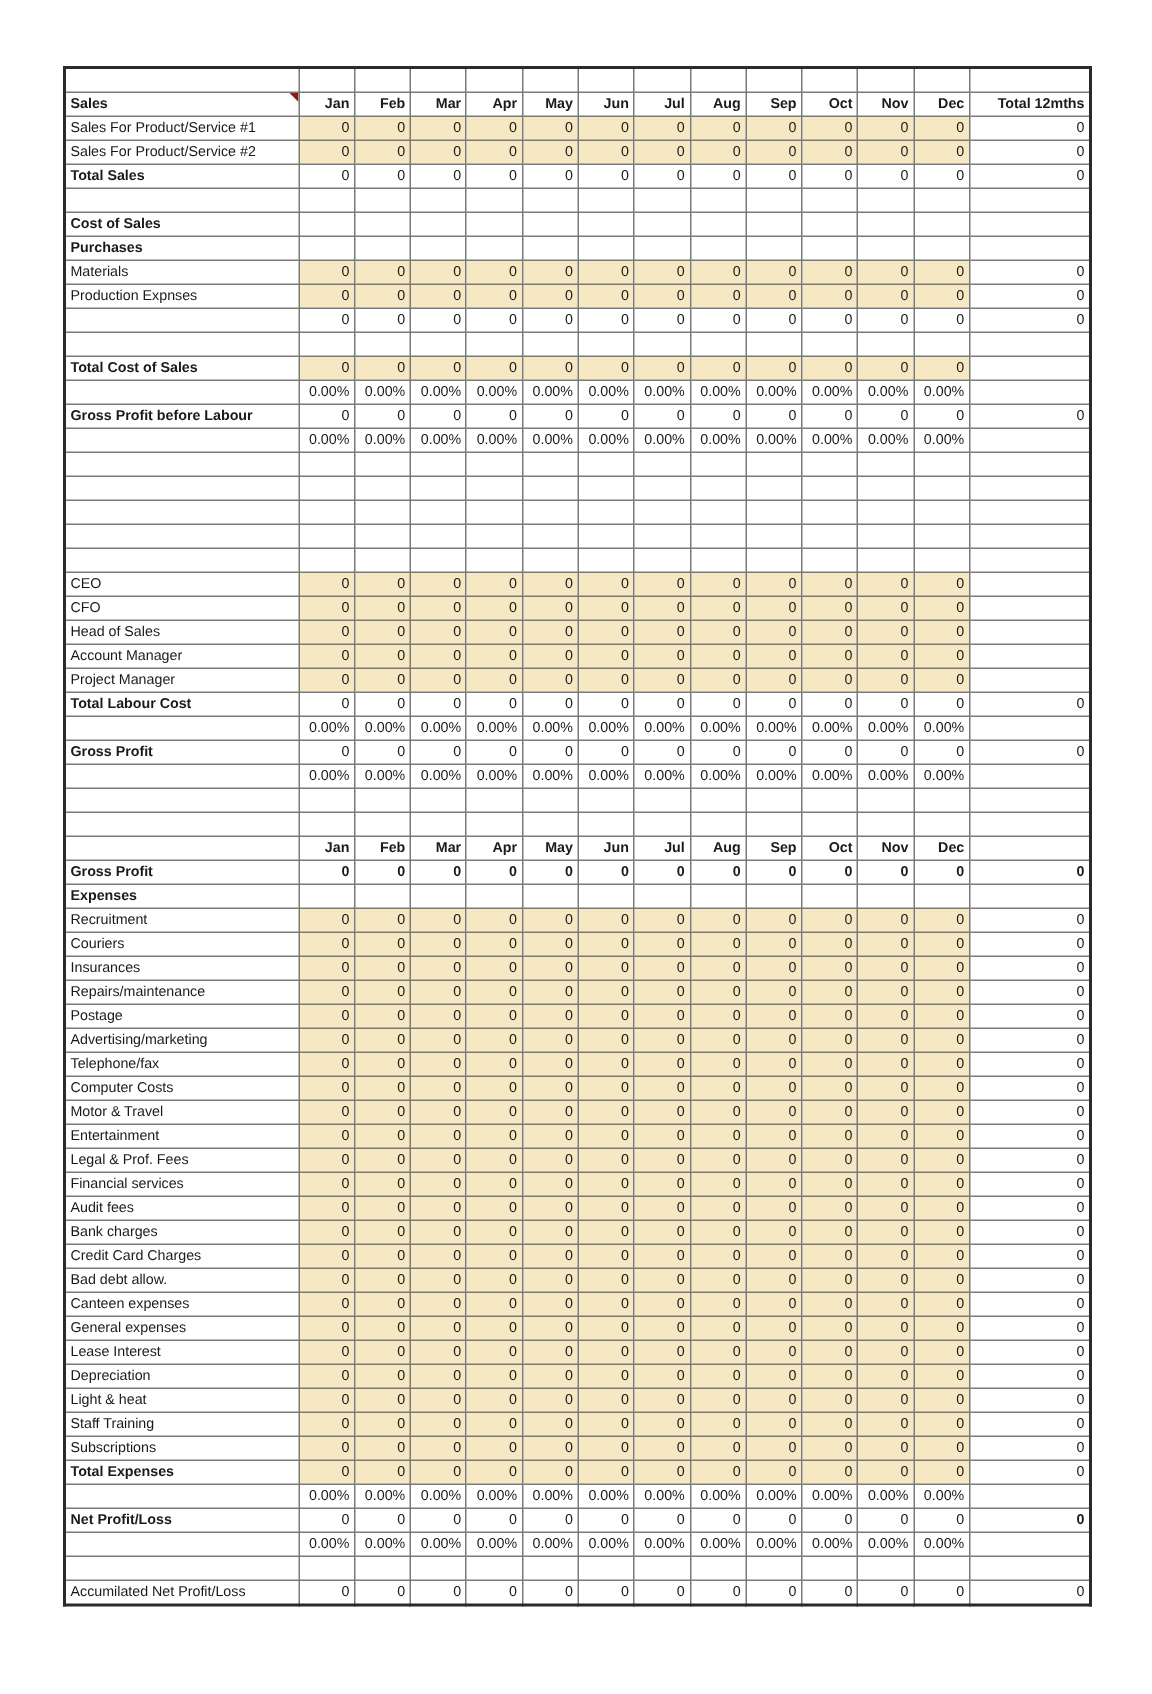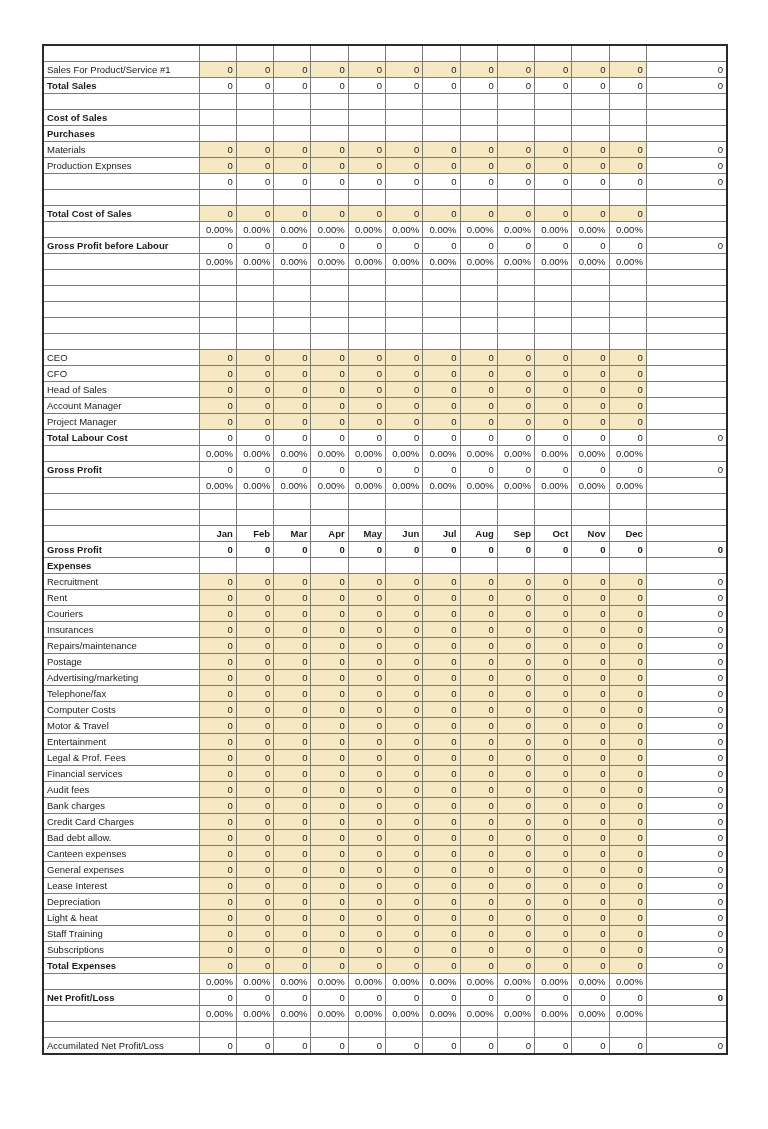--- a/index.html
+++ b/index.html
@@ -84,501 +84,533 @@
           <td class="num"></td>
           <td class="num"></td>
           <td class="num"></td>
           <td class="num"></td>
           <td class="num"></td>
           <td class="num"></td>
           <td class="num"></td>
           <td class="num"></td>
         </tr>
         <tr>
-          <td class="label">Sales For Product/Service #1</td>
-          <td class="num shade">0</td>
-          <td class="num shade">0</td>
-          <td class="num shade">0</td>
-          <td class="num shade">0</td>
-          <td class="num shade">0</td>
-          <td class="num shade">0</td>
-          <td class="num shade">0</td>
-          <td class="num shade">0</td>
-          <td class="num shade">0</td>
-          <td class="num shade">0</td>
-          <td class="num shade">0</td>
-          <td class="num shade">0</td>
-          <td class="num">0</td>
-        </tr>
-        <tr>
-          <td class="label b">Total Sales</td>
-          <td class="num">0</td>
-          <td class="num">0</td>
-          <td class="num">0</td>
-          <td class="num">0</td>
-          <td class="num">0</td>
-          <td class="num">0</td>
-          <td class="num">0</td>
-          <td class="num">0</td>
-          <td class="num">0</td>
-          <td class="num">0</td>
-          <td class="num">0</td>
-          <td class="num">0</td>
-          <td class="num">0</td>
-        </tr>
-        <tr class="blank">
-          <td class="label"></td>
-          <td class="num"></td>
-          <td class="num"></td>
-          <td class="num"></td>
-          <td class="num"></td>
-          <td class="num"></td>
-          <td class="num"></td>
-          <td class="num"></td>
-          <td class="num"></td>
-          <td class="num"></td>
-          <td class="num"></td>
-          <td class="num"></td>
-          <td class="num"></td>
-          <td class="num"></td>
-        </tr>
-        <tr>
-          <td class="label b">Cost of Sales</td>
-          <td class="num"></td>
-          <td class="num"></td>
-          <td class="num"></td>
-          <td class="num"></td>
-          <td class="num"></td>
-          <td class="num"></td>
-          <td class="num"></td>
-          <td class="num"></td>
-          <td class="num"></td>
-          <td class="num"></td>
-          <td class="num"></td>
-          <td class="num"></td>
-          <td class="num"></td>
-        </tr>
-        <tr>
-          <td class="label b">Purchases</td>
-          <td class="num"></td>
-          <td class="num"></td>
-          <td class="num"></td>
-          <td class="num"></td>
-          <td class="num"></td>
-          <td class="num"></td>
-          <td class="num"></td>
-          <td class="num"></td>
-          <td class="num"></td>
-          <td class="num"></td>
-          <td class="num"></td>
-          <td class="num"></td>
-          <td class="num"></td>
-        </tr>
-        <tr>
-          <td class="label">Materials</td>
-          <td class="num shade">0</td>
-          <td class="num shade">0</td>
-          <td class="num shade">0</td>
-          <td class="num shade">0</td>
-          <td class="num shade">0</td>
-          <td class="num shade">0</td>
-          <td class="num shade">0</td>
-          <td class="num shade">0</td>
-          <td class="num shade">0</td>
-          <td class="num shade">0</td>
-          <td class="num shade">0</td>
-          <td class="num shade">0</td>
-          <td class="num">0</td>
-        </tr>
-        <tr>
-          <td class="label">Production Expnses</td>
-          <td class="num shade">0</td>
-          <td class="num shade">0</td>
-          <td class="num shade">0</td>
-          <td class="num shade">0</td>
-          <td class="num shade">0</td>
-          <td class="num shade">0</td>
-          <td class="num shade">0</td>
-          <td class="num shade">0</td>
-          <td class="num shade">0</td>
-          <td class="num shade">0</td>
-          <td class="num shade">0</td>
-          <td class="num shade">0</td>
-          <td class="num">0</td>
-        </tr>
-        <tr>
-          <td class="label"></td>
-          <td class="num">0</td>
-          <td class="num">0</td>
-          <td class="num">0</td>
-          <td class="num">0</td>
-          <td class="num">0</td>
-          <td class="num">0</td>
-          <td class="num">0</td>
-          <td class="num">0</td>
-          <td class="num">0</td>
-          <td class="num">0</td>
-          <td class="num">0</td>
-          <td class="num">0</td>
-          <td class="num">0</td>
-        </tr>
-        <tr class="blank">
-          <td class="label"></td>
-          <td class="num"></td>
-          <td class="num"></td>
-          <td class="num"></td>
-          <td class="num"></td>
-          <td class="num"></td>
-          <td class="num"></td>
-          <td class="num"></td>
-          <td class="num"></td>
-          <td class="num"></td>
-          <td class="num"></td>
-          <td class="num"></td>
-          <td class="num"></td>
-          <td class="num"></td>
-        </tr>
-        <tr>
-          <td class="label b">Total Cost of Sales</td>
-          <td class="num shade">0</td>
-          <td class="num shade">0</td>
-          <td class="num shade">0</td>
-          <td class="num shade">0</td>
-          <td class="num shade">0</td>
-          <td class="num shade">0</td>
-          <td class="num shade">0</td>
-          <td class="num shade">0</td>
-          <td class="num shade">0</td>
-          <td class="num shade">0</td>
-          <td class="num shade">0</td>
-          <td class="num shade">0</td>
-          <td class="num"></td>
-        </tr>
-        <tr>
-          <td class="label"></td>
-          <td class="num">0.00%</td>
-          <td class="num">0.00%</td>
-          <td class="num">0.00%</td>
-          <td class="num">0.00%</td>
-          <td class="num">0.00%</td>
-          <td class="num">0.00%</td>
-          <td class="num">0.00%</td>
-          <td class="num">0.00%</td>
-          <td class="num">0.00%</td>
-          <td class="num">0.00%</td>
-          <td class="num">0.00%</td>
-          <td class="num">0.00%</td>
-          <td class="num"></td>
-        </tr>
-        <tr>
-          <td class="label b">Gross Profit before Labour</td>
-          <td class="num">0</td>
-          <td class="num">0</td>
-          <td class="num">0</td>
-          <td class="num">0</td>
-          <td class="num">0</td>
-          <td class="num">0</td>
-          <td class="num">0</td>
-          <td class="num">0</td>
-          <td class="num">0</td>
-          <td class="num">0</td>
-          <td class="num">0</td>
-          <td class="num">0</td>
-          <td class="num">0</td>
-        </tr>
-        <tr>
-          <td class="label"></td>
-          <td class="num">0.00%</td>
-          <td class="num">0.00%</td>
-          <td class="num">0.00%</td>
-          <td class="num">0.00%</td>
-          <td class="num">0.00%</td>
-          <td class="num">0.00%</td>
-          <td class="num">0.00%</td>
-          <td class="num">0.00%</td>
-          <td class="num">0.00%</td>
-          <td class="num">0.00%</td>
-          <td class="num">0.00%</td>
-          <td class="num">0.00%</td>
-          <td class="num"></td>
-        </tr>
-        <tr class="blank">
-          <td class="label"></td>
-          <td class="num"></td>
-          <td class="num"></td>
-          <td class="num"></td>
-          <td class="num"></td>
-          <td class="num"></td>
-          <td class="num"></td>
-          <td class="num"></td>
-          <td class="num"></td>
-          <td class="num"></td>
-          <td class="num"></td>
-          <td class="num"></td>
-          <td class="num"></td>
-          <td class="num"></td>
-        </tr>
-        <tr class="blank">
-          <td class="label"></td>
-          <td class="num"></td>
-          <td class="num"></td>
-          <td class="num"></td>
-          <td class="num"></td>
-          <td class="num"></td>
-          <td class="num"></td>
-          <td class="num"></td>
-          <td class="num"></td>
-          <td class="num"></td>
-          <td class="num"></td>
-          <td class="num"></td>
-          <td class="num"></td>
-          <td class="num"></td>
-        </tr>
-        <tr class="blank">
-          <td class="label"></td>
-          <td class="num"></td>
-          <td class="num"></td>
-          <td class="num"></td>
-          <td class="num"></td>
-          <td class="num"></td>
-          <td class="num"></td>
-          <td class="num"></td>
-          <td class="num"></td>
-          <td class="num"></td>
-          <td class="num"></td>
-          <td class="num"></td>
-          <td class="num"></td>
-          <td class="num"></td>
-        </tr>
-        <tr class="blank">
-          <td class="label"></td>
-          <td class="num"></td>
-          <td class="num"></td>
-          <td class="num"></td>
-          <td class="num"></td>
-          <td class="num"></td>
-          <td class="num"></td>
-          <td class="num"></td>
-          <td class="num"></td>
-          <td class="num"></td>
-          <td class="num"></td>
-          <td class="num"></td>
-          <td class="num"></td>
-          <td class="num"></td>
-        </tr>
-        <tr class="blank">
-          <td class="label"></td>
-          <td class="num"></td>
-          <td class="num"></td>
-          <td class="num"></td>
-          <td class="num"></td>
-          <td class="num"></td>
-          <td class="num"></td>
-          <td class="num"></td>
-          <td class="num"></td>
-          <td class="num"></td>
-          <td class="num"></td>
-          <td class="num"></td>
-          <td class="num"></td>
-          <td class="num"></td>
-        </tr>
-        <tr>
-          <td class="label">CEO</td>
-          <td class="num shade">0</td>
-          <td class="num shade">0</td>
-          <td class="num shade">0</td>
-          <td class="num shade">0</td>
-          <td class="num shade">0</td>
-          <td class="num shade">0</td>
-          <td class="num shade">0</td>
-          <td class="num shade">0</td>
-          <td class="num shade">0</td>
-          <td class="num shade">0</td>
-          <td class="num shade">0</td>
-          <td class="num shade">0</td>
-          <td class="num"></td>
-        </tr>
-        <tr>
-          <td class="label">CFO</td>
-          <td class="num shade">0</td>
-          <td class="num shade">0</td>
-          <td class="num shade">0</td>
-          <td class="num shade">0</td>
-          <td class="num shade">0</td>
-          <td class="num shade">0</td>
-          <td class="num shade">0</td>
-          <td class="num shade">0</td>
-          <td class="num shade">0</td>
-          <td class="num shade">0</td>
-          <td class="num shade">0</td>
-          <td class="num shade">0</td>
-          <td class="num"></td>
-        </tr>
-        <tr>
-          <td class="label">Head of Sales</td>
-          <td class="num shade">0</td>
-          <td class="num shade">0</td>
-          <td class="num shade">0</td>
-          <td class="num shade">0</td>
-          <td class="num shade">0</td>
-          <td class="num shade">0</td>
-          <td class="num shade">0</td>
-          <td class="num shade">0</td>
-          <td class="num shade">0</td>
-          <td class="num shade">0</td>
-          <td class="num shade">0</td>
-          <td class="num shade">0</td>
-          <td class="num"></td>
-        </tr>
-        <tr>
-          <td class="label">Account Manager</td>
-          <td class="num shade">0</td>
-          <td class="num shade">0</td>
-          <td class="num shade">0</td>
-          <td class="num shade">0</td>
-          <td class="num shade">0</td>
-          <td class="num shade">0</td>
-          <td class="num shade">0</td>
-          <td class="num shade">0</td>
-          <td class="num shade">0</td>
-          <td class="num shade">0</td>
-          <td class="num shade">0</td>
-          <td class="num shade">0</td>
-          <td class="num"></td>
-        </tr>
-        <tr>
-          <td class="label">Project Manager</td>
-          <td class="num shade">0</td>
-          <td class="num shade">0</td>
-          <td class="num shade">0</td>
-          <td class="num shade">0</td>
-          <td class="num shade">0</td>
-          <td class="num shade">0</td>
-          <td class="num shade">0</td>
-          <td class="num shade">0</td>
-          <td class="num shade">0</td>
-          <td class="num shade">0</td>
-          <td class="num shade">0</td>
-          <td class="num shade">0</td>
-          <td class="num"></td>
-        </tr>
-        <tr>
-          <td class="label b">Total Labour Cost</td>
-          <td class="num">0</td>
-          <td class="num">0</td>
-          <td class="num">0</td>
-          <td class="num">0</td>
-          <td class="num">0</td>
-          <td class="num">0</td>
-          <td class="num">0</td>
-          <td class="num">0</td>
-          <td class="num">0</td>
-          <td class="num">0</td>
-          <td class="num">0</td>
-          <td class="num">0</td>
-          <td class="num">0</td>
-        </tr>
-        <tr>
-          <td class="label"></td>
-          <td class="num">0.00%</td>
-          <td class="num">0.00%</td>
-          <td class="num">0.00%</td>
-          <td class="num">0.00%</td>
-          <td class="num">0.00%</td>
-          <td class="num">0.00%</td>
-          <td class="num">0.00%</td>
-          <td class="num">0.00%</td>
-          <td class="num">0.00%</td>
-          <td class="num">0.00%</td>
-          <td class="num">0.00%</td>
-          <td class="num">0.00%</td>
-          <td class="num"></td>
-        </tr>
-        <tr>
-          <td class="label b">Gross Profit</td>
-          <td class="num">0</td>
-          <td class="num">0</td>
-          <td class="num">0</td>
-          <td class="num">0</td>
-          <td class="num">0</td>
-          <td class="num">0</td>
-          <td class="num">0</td>
-          <td class="num">0</td>
-          <td class="num">0</td>
-          <td class="num">0</td>
-          <td class="num">0</td>
-          <td class="num">0</td>
-          <td class="num">0</td>
-        </tr>
-        <tr>
-          <td class="label"></td>
-          <td class="num">0.00%</td>
-          <td class="num">0.00%</td>
-          <td class="num">0.00%</td>
-          <td class="num">0.00%</td>
-          <td class="num">0.00%</td>
-          <td class="num">0.00%</td>
-          <td class="num">0.00%</td>
-          <td class="num">0.00%</td>
-          <td class="num">0.00%</td>
-          <td class="num">0.00%</td>
-          <td class="num">0.00%</td>
-          <td class="num">0.00%</td>
-          <td class="num"></td>
-        </tr>
-        <tr class="blank">
-          <td class="label"></td>
-          <td class="num"></td>
-          <td class="num"></td>
-          <td class="num"></td>
-          <td class="num"></td>
-          <td class="num"></td>
-          <td class="num"></td>
-          <td class="num"></td>
-          <td class="num"></td>
-          <td class="num"></td>
-          <td class="num"></td>
-          <td class="num"></td>
-          <td class="num"></td>
-          <td class="num"></td>
-        </tr>
-        <tr class="blank">
-          <td class="label"></td>
-          <td class="num"></td>
-          <td class="num"></td>
-          <td class="num"></td>
-          <td class="num"></td>
-          <td class="num"></td>
-          <td class="num"></td>
-          <td class="num"></td>
-          <td class="num"></td>
-          <td class="num"></td>
-          <td class="num"></td>
-          <td class="num"></td>
-          <td class="num"></td>
-          <td class="num"></td>
-        </tr>
-        <tr>
-          <td class="label"></td>
+          <td class="label b cmt">Sales</td>
           <td class="num b">Jan</td>
           <td class="num b">Feb</td>
           <td class="num b">Mar</td>
           <td class="num b">Apr</td>
           <td class="num b">May</td>
           <td class="num b">Jun</td>
           <td class="num b">Jul</td>
           <td class="num b">Aug</td>
           <td class="num b">Sep</td>
           <td class="num b">Oct</td>
           <td class="num b">Nov</td>
           <td class="num b">Dec</td>
+          <td class="num b">Total 12mths</td>
+        </tr>
+        <tr>
+          <td class="label">Sales For Product/Service #1</td>
+          <td class="num shade">0</td>
+          <td class="num shade">0</td>
+          <td class="num shade">0</td>
+          <td class="num shade">0</td>
+          <td class="num shade">0</td>
+          <td class="num shade">0</td>
+          <td class="num shade">0</td>
+          <td class="num shade">0</td>
+          <td class="num shade">0</td>
+          <td class="num shade">0</td>
+          <td class="num shade">0</td>
+          <td class="num shade">0</td>
+          <td class="num">0</td>
+        </tr>
+        <tr>
+          <td class="label">Sales For Product/Service #2</td>
+          <td class="num shade">0</td>
+          <td class="num shade">0</td>
+          <td class="num shade">0</td>
+          <td class="num shade">0</td>
+          <td class="num shade">0</td>
+          <td class="num shade">0</td>
+          <td class="num shade">0</td>
+          <td class="num shade">0</td>
+          <td class="num shade">0</td>
+          <td class="num shade">0</td>
+          <td class="num shade">0</td>
+          <td class="num shade">0</td>
+          <td class="num">0</td>
+        </tr>
+        <tr>
+          <td class="label b">Total Sales</td>
+          <td class="num">0</td>
+          <td class="num">0</td>
+          <td class="num">0</td>
+          <td class="num">0</td>
+          <td class="num">0</td>
+          <td class="num">0</td>
+          <td class="num">0</td>
+          <td class="num">0</td>
+          <td class="num">0</td>
+          <td class="num">0</td>
+          <td class="num">0</td>
+          <td class="num">0</td>
+          <td class="num">0</td>
+        </tr>
+        <tr class="blank">
+          <td class="label"></td>
+          <td class="num"></td>
+          <td class="num"></td>
+          <td class="num"></td>
+          <td class="num"></td>
+          <td class="num"></td>
+          <td class="num"></td>
+          <td class="num"></td>
+          <td class="num"></td>
+          <td class="num"></td>
+          <td class="num"></td>
+          <td class="num"></td>
+          <td class="num"></td>
+          <td class="num"></td>
+        </tr>
+        <tr>
+          <td class="label b">Cost of Sales</td>
+          <td class="num"></td>
+          <td class="num"></td>
+          <td class="num"></td>
+          <td class="num"></td>
+          <td class="num"></td>
+          <td class="num"></td>
+          <td class="num"></td>
+          <td class="num"></td>
+          <td class="num"></td>
+          <td class="num"></td>
+          <td class="num"></td>
+          <td class="num"></td>
+          <td class="num"></td>
+        </tr>
+        <tr>
+          <td class="label b">Purchases</td>
+          <td class="num"></td>
+          <td class="num"></td>
+          <td class="num"></td>
+          <td class="num"></td>
+          <td class="num"></td>
+          <td class="num"></td>
+          <td class="num"></td>
+          <td class="num"></td>
+          <td class="num"></td>
+          <td class="num"></td>
+          <td class="num"></td>
+          <td class="num"></td>
+          <td class="num"></td>
+        </tr>
+        <tr>
+          <td class="label">Materials</td>
+          <td class="num shade">0</td>
+          <td class="num shade">0</td>
+          <td class="num shade">0</td>
+          <td class="num shade">0</td>
+          <td class="num shade">0</td>
+          <td class="num shade">0</td>
+          <td class="num shade">0</td>
+          <td class="num shade">0</td>
+          <td class="num shade">0</td>
+          <td class="num shade">0</td>
+          <td class="num shade">0</td>
+          <td class="num shade">0</td>
+          <td class="num">0</td>
+        </tr>
+        <tr>
+          <td class="label">Production Expnses</td>
+          <td class="num shade">0</td>
+          <td class="num shade">0</td>
+          <td class="num shade">0</td>
+          <td class="num shade">0</td>
+          <td class="num shade">0</td>
+          <td class="num shade">0</td>
+          <td class="num shade">0</td>
+          <td class="num shade">0</td>
+          <td class="num shade">0</td>
+          <td class="num shade">0</td>
+          <td class="num shade">0</td>
+          <td class="num shade">0</td>
+          <td class="num">0</td>
+        </tr>
+        <tr>
+          <td class="label"></td>
+          <td class="num">0</td>
+          <td class="num">0</td>
+          <td class="num">0</td>
+          <td class="num">0</td>
+          <td class="num">0</td>
+          <td class="num">0</td>
+          <td class="num">0</td>
+          <td class="num">0</td>
+          <td class="num">0</td>
+          <td class="num">0</td>
+          <td class="num">0</td>
+          <td class="num">0</td>
+          <td class="num">0</td>
+        </tr>
+        <tr class="blank">
+          <td class="label"></td>
+          <td class="num"></td>
+          <td class="num"></td>
+          <td class="num"></td>
+          <td class="num"></td>
+          <td class="num"></td>
+          <td class="num"></td>
+          <td class="num"></td>
+          <td class="num"></td>
+          <td class="num"></td>
+          <td class="num"></td>
+          <td class="num"></td>
+          <td class="num"></td>
+          <td class="num"></td>
+        </tr>
+        <tr>
+          <td class="label b">Total Cost of Sales</td>
+          <td class="num shade">0</td>
+          <td class="num shade">0</td>
+          <td class="num shade">0</td>
+          <td class="num shade">0</td>
+          <td class="num shade">0</td>
+          <td class="num shade">0</td>
+          <td class="num shade">0</td>
+          <td class="num shade">0</td>
+          <td class="num shade">0</td>
+          <td class="num shade">0</td>
+          <td class="num shade">0</td>
+          <td class="num shade">0</td>
+          <td class="num"></td>
+        </tr>
+        <tr>
+          <td class="label"></td>
+          <td class="num">0.00%</td>
+          <td class="num">0.00%</td>
+          <td class="num">0.00%</td>
+          <td class="num">0.00%</td>
+          <td class="num">0.00%</td>
+          <td class="num">0.00%</td>
+          <td class="num">0.00%</td>
+          <td class="num">0.00%</td>
+          <td class="num">0.00%</td>
+          <td class="num">0.00%</td>
+          <td class="num">0.00%</td>
+          <td class="num">0.00%</td>
+          <td class="num"></td>
+        </tr>
+        <tr>
+          <td class="label b">Gross Profit before Labour</td>
+          <td class="num">0</td>
+          <td class="num">0</td>
+          <td class="num">0</td>
+          <td class="num">0</td>
+          <td class="num">0</td>
+          <td class="num">0</td>
+          <td class="num">0</td>
+          <td class="num">0</td>
+          <td class="num">0</td>
+          <td class="num">0</td>
+          <td class="num">0</td>
+          <td class="num">0</td>
+          <td class="num">0</td>
+        </tr>
+        <tr>
+          <td class="label"></td>
+          <td class="num">0.00%</td>
+          <td class="num">0.00%</td>
+          <td class="num">0.00%</td>
+          <td class="num">0.00%</td>
+          <td class="num">0.00%</td>
+          <td class="num">0.00%</td>
+          <td class="num">0.00%</td>
+          <td class="num">0.00%</td>
+          <td class="num">0.00%</td>
+          <td class="num">0.00%</td>
+          <td class="num">0.00%</td>
+          <td class="num">0.00%</td>
+          <td class="num"></td>
+        </tr>
+        <tr class="blank">
+          <td class="label"></td>
+          <td class="num"></td>
+          <td class="num"></td>
+          <td class="num"></td>
+          <td class="num"></td>
+          <td class="num"></td>
+          <td class="num"></td>
+          <td class="num"></td>
+          <td class="num"></td>
+          <td class="num"></td>
+          <td class="num"></td>
+          <td class="num"></td>
+          <td class="num"></td>
+          <td class="num"></td>
+        </tr>
+        <tr class="blank">
+          <td class="label"></td>
+          <td class="num"></td>
+          <td class="num"></td>
+          <td class="num"></td>
+          <td class="num"></td>
+          <td class="num"></td>
+          <td class="num"></td>
+          <td class="num"></td>
+          <td class="num"></td>
+          <td class="num"></td>
+          <td class="num"></td>
+          <td class="num"></td>
+          <td class="num"></td>
+          <td class="num"></td>
+        </tr>
+        <tr class="blank">
+          <td class="label"></td>
+          <td class="num"></td>
+          <td class="num"></td>
+          <td class="num"></td>
+          <td class="num"></td>
+          <td class="num"></td>
+          <td class="num"></td>
+          <td class="num"></td>
+          <td class="num"></td>
+          <td class="num"></td>
+          <td class="num"></td>
+          <td class="num"></td>
+          <td class="num"></td>
+          <td class="num"></td>
+        </tr>
+        <tr class="blank">
+          <td class="label"></td>
+          <td class="num"></td>
+          <td class="num"></td>
+          <td class="num"></td>
+          <td class="num"></td>
+          <td class="num"></td>
+          <td class="num"></td>
+          <td class="num"></td>
+          <td class="num"></td>
+          <td class="num"></td>
+          <td class="num"></td>
+          <td class="num"></td>
+          <td class="num"></td>
+          <td class="num"></td>
+        </tr>
+        <tr class="blank">
+          <td class="label"></td>
+          <td class="num"></td>
+          <td class="num"></td>
+          <td class="num"></td>
+          <td class="num"></td>
+          <td class="num"></td>
+          <td class="num"></td>
+          <td class="num"></td>
+          <td class="num"></td>
+          <td class="num"></td>
+          <td class="num"></td>
+          <td class="num"></td>
+          <td class="num"></td>
+          <td class="num"></td>
+        </tr>
+        <tr>
+          <td class="label">CEO</td>
+          <td class="num shade">0</td>
+          <td class="num shade">0</td>
+          <td class="num shade">0</td>
+          <td class="num shade">0</td>
+          <td class="num shade">0</td>
+          <td class="num shade">0</td>
+          <td class="num shade">0</td>
+          <td class="num shade">0</td>
+          <td class="num shade">0</td>
+          <td class="num shade">0</td>
+          <td class="num shade">0</td>
+          <td class="num shade">0</td>
+          <td class="num"></td>
+        </tr>
+        <tr>
+          <td class="label">CFO</td>
+          <td class="num shade">0</td>
+          <td class="num shade">0</td>
+          <td class="num shade">0</td>
+          <td class="num shade">0</td>
+          <td class="num shade">0</td>
+          <td class="num shade">0</td>
+          <td class="num shade">0</td>
+          <td class="num shade">0</td>
+          <td class="num shade">0</td>
+          <td class="num shade">0</td>
+          <td class="num shade">0</td>
+          <td class="num shade">0</td>
+          <td class="num"></td>
+        </tr>
+        <tr>
+          <td class="label">Head of Sales</td>
+          <td class="num shade">0</td>
+          <td class="num shade">0</td>
+          <td class="num shade">0</td>
+          <td class="num shade">0</td>
+          <td class="num shade">0</td>
+          <td class="num shade">0</td>
+          <td class="num shade">0</td>
+          <td class="num shade">0</td>
+          <td class="num shade">0</td>
+          <td class="num shade">0</td>
+          <td class="num shade">0</td>
+          <td class="num shade">0</td>
+          <td class="num"></td>
+        </tr>
+        <tr>
+          <td class="label">Account Manager</td>
+          <td class="num shade">0</td>
+          <td class="num shade">0</td>
+          <td class="num shade">0</td>
+          <td class="num shade">0</td>
+          <td class="num shade">0</td>
+          <td class="num shade">0</td>
+          <td class="num shade">0</td>
+          <td class="num shade">0</td>
+          <td class="num shade">0</td>
+          <td class="num shade">0</td>
+          <td class="num shade">0</td>
+          <td class="num shade">0</td>
+          <td class="num"></td>
+        </tr>
+        <tr>
+          <td class="label">Project Manager</td>
+          <td class="num shade">0</td>
+          <td class="num shade">0</td>
+          <td class="num shade">0</td>
+          <td class="num shade">0</td>
+          <td class="num shade">0</td>
+          <td class="num shade">0</td>
+          <td class="num shade">0</td>
+          <td class="num shade">0</td>
+          <td class="num shade">0</td>
+          <td class="num shade">0</td>
+          <td class="num shade">0</td>
+          <td class="num shade">0</td>
+          <td class="num"></td>
+        </tr>
+        <tr>
+          <td class="label b">Total Labour Cost</td>
+          <td class="num">0</td>
+          <td class="num">0</td>
+          <td class="num">0</td>
+          <td class="num">0</td>
+          <td class="num">0</td>
+          <td class="num">0</td>
+          <td class="num">0</td>
+          <td class="num">0</td>
+          <td class="num">0</td>
+          <td class="num">0</td>
+          <td class="num">0</td>
+          <td class="num">0</td>
+          <td class="num">0</td>
+        </tr>
+        <tr>
+          <td class="label"></td>
+          <td class="num">0.00%</td>
+          <td class="num">0.00%</td>
+          <td class="num">0.00%</td>
+          <td class="num">0.00%</td>
+          <td class="num">0.00%</td>
+          <td class="num">0.00%</td>
+          <td class="num">0.00%</td>
+          <td class="num">0.00%</td>
+          <td class="num">0.00%</td>
+          <td class="num">0.00%</td>
+          <td class="num">0.00%</td>
+          <td class="num">0.00%</td>
           <td class="num"></td>
         </tr>
         <tr>
           <td class="label b">Gross Profit</td>
+          <td class="num">0</td>
+          <td class="num">0</td>
+          <td class="num">0</td>
+          <td class="num">0</td>
+          <td class="num">0</td>
+          <td class="num">0</td>
+          <td class="num">0</td>
+          <td class="num">0</td>
+          <td class="num">0</td>
+          <td class="num">0</td>
+          <td class="num">0</td>
+          <td class="num">0</td>
+          <td class="num">0</td>
+        </tr>
+        <tr>
+          <td class="label"></td>
+          <td class="num">0.00%</td>
+          <td class="num">0.00%</td>
+          <td class="num">0.00%</td>
+          <td class="num">0.00%</td>
+          <td class="num">0.00%</td>
+          <td class="num">0.00%</td>
+          <td class="num">0.00%</td>
+          <td class="num">0.00%</td>
+          <td class="num">0.00%</td>
+          <td class="num">0.00%</td>
+          <td class="num">0.00%</td>
+          <td class="num">0.00%</td>
+          <td class="num"></td>
+        </tr>
+        <tr class="blank">
+          <td class="label"></td>
+          <td class="num"></td>
+          <td class="num"></td>
+          <td class="num"></td>
+          <td class="num"></td>
+          <td class="num"></td>
+          <td class="num"></td>
+          <td class="num"></td>
+          <td class="num"></td>
+          <td class="num"></td>
+          <td class="num"></td>
+          <td class="num"></td>
+          <td class="num"></td>
+          <td class="num"></td>
+        </tr>
+        <tr class="blank">
+          <td class="label"></td>
+          <td class="num"></td>
+          <td class="num"></td>
+          <td class="num"></td>
+          <td class="num"></td>
+          <td class="num"></td>
+          <td class="num"></td>
+          <td class="num"></td>
+          <td class="num"></td>
+          <td class="num"></td>
+          <td class="num"></td>
+          <td class="num"></td>
+          <td class="num"></td>
+          <td class="num"></td>
+        </tr>
+        <tr>
+          <td class="label"></td>
+          <td class="num b">Jan</td>
+          <td class="num b">Feb</td>
+          <td class="num b">Mar</td>
+          <td class="num b">Apr</td>
+          <td class="num b">May</td>
+          <td class="num b">Jun</td>
+          <td class="num b">Jul</td>
+          <td class="num b">Aug</td>
+          <td class="num b">Sep</td>
+          <td class="num b">Oct</td>
+          <td class="num b">Nov</td>
+          <td class="num b">Dec</td>
+          <td class="num"></td>
+        </tr>
+        <tr>
+          <td class="label b">Gross Profit</td>
           <td class="num b">0</td>
           <td class="num b">0</td>
           <td class="num b">0</td>
           <td class="num b">0</td>
           <td class="num b">0</td>
           <td class="num b">0</td>
           <td class="num b">0</td>
           <td class="num b">0</td>
           <td class="num b">0</td>
           <td class="num b">0</td>
@@ -597,36 +629,20 @@
           <td class="num"></td>
           <td class="num"></td>
           <td class="num"></td>
           <td class="num"></td>
           <td class="num"></td>
           <td class="num"></td>
           <td class="num"></td>
         </tr>
         <tr>
           <td class="label">Recruitment</td>
-          <td class="num shade">0</td>
-          <td class="num shade">0</td>
-          <td class="num shade">0</td>
-          <td class="num shade">0</td>
-          <td class="num shade">0</td>
-          <td class="num shade">0</td>
-          <td class="num shade">0</td>
-          <td class="num shade">0</td>
-          <td class="num shade">0</td>
-          <td class="num shade">0</td>
-          <td class="num shade">0</td>
-          <td class="num shade">0</td>
-          <td class="num">0</td>
-        </tr>
-        <tr>
-          <td class="label">Rent</td>
           <td class="num shade">0</td>
           <td class="num shade">0</td>
           <td class="num shade">0</td>
           <td class="num shade">0</td>
           <td class="num shade">0</td>
           <td class="num shade">0</td>
           <td class="num shade">0</td>
           <td class="num shade">0</td>
           <td class="num shade">0</td>
           <td class="num shade">0</td>

